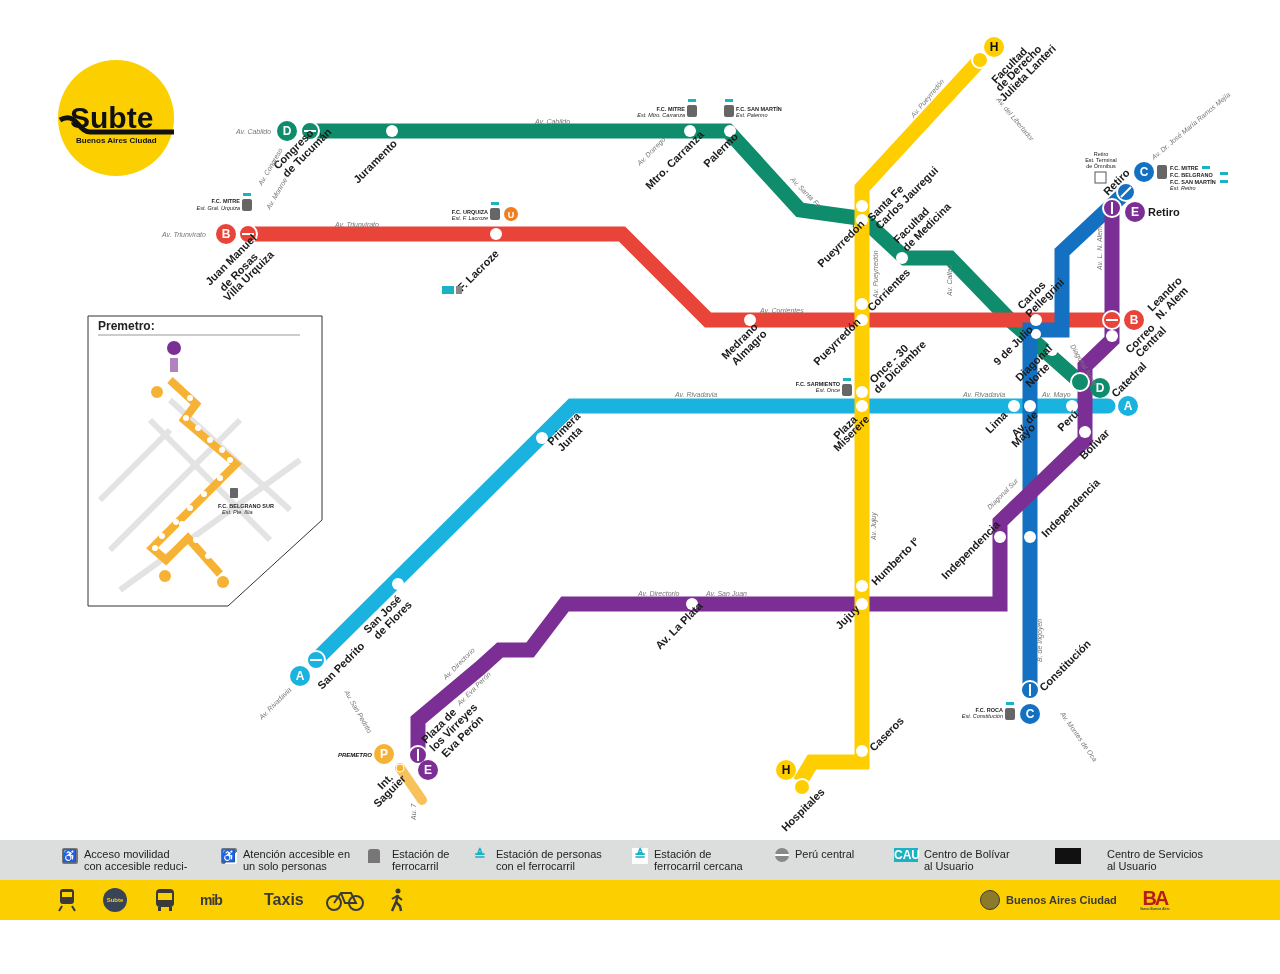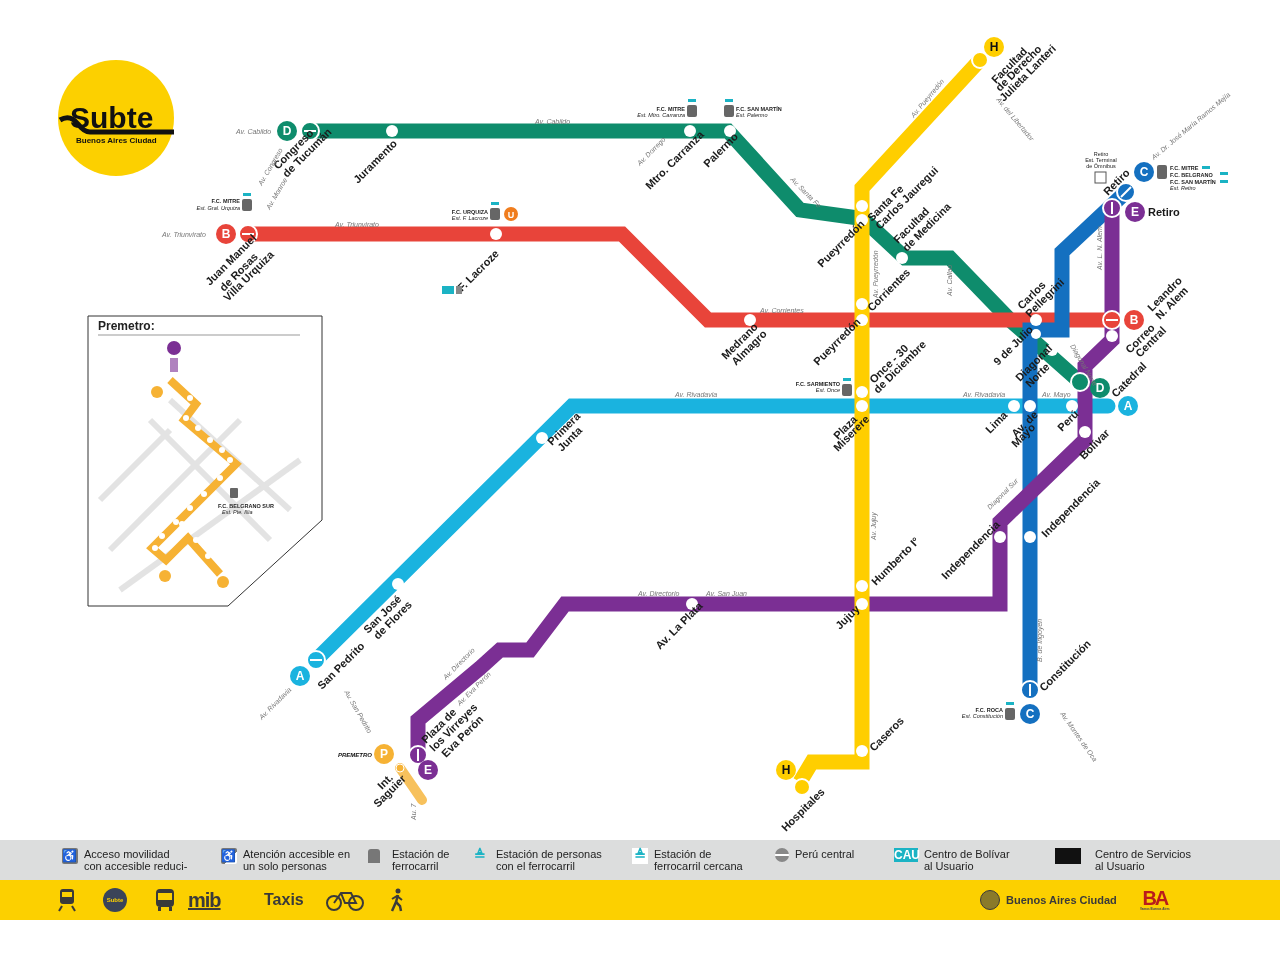--- a/index.html
+++ b/index.html
@@ -362,21 +362,21 @@
   <div class="legend-item" style="left:775px">
     <span class="ico" style="width:14px;height:14px;border-radius:50%;background:linear-gradient(#888 45%,#fff 45%,#fff 55%,#888 55%);"></span>
     <span><span>Perú central</span></span>
   </div>
   <div class="legend-item" style="left:894px">
     <span class="ico" style="width:24px;height:14px;background:#1bb3c4;color:#fff;font-size:12px;font-weight:bold;text-align:center;line-height:14px;">CAU</span>
     <span><span>Centro de Bolívar</span><br><span>al Usuario</span></span>
   </div>
   <div class="legend-item" style="left:1055px">
     <span class="ico" style="width:26px;height:14px;background:#111;border-top:2px solid #111;"></span>
-    <span style="margin-left:8px"><span>Centro de Servicios</span><br><span>al Usuario</span></span>
+    <span style="margin-left:20px"><span>Centro de Servicios</span><br><span>al Usuario</span></span>
   </div>
 </div>
 
 <div class="footer">
   <div class="footer-item" style="left:58px">
     <svg width="18" height="24" viewBox="0 0 18 24">
         <rect x="2" y="1" width="14" height="15" rx="3" fill="#3a3a3a"></rect>
         <rect x="4" y="4" width="10" height="5" fill="#fcd000"></rect>
         <line x1="4" y1="18" x2="1" y2="23" stroke="#3a3a3a" stroke-width="2"></line>
         <line x1="14" y1="18" x2="17" y2="23" stroke="#3a3a3a" stroke-width="2"></line>
@@ -386,21 +386,21 @@
     <span style="width:24px;height:24px;border-radius:50%;background:#3a4458;color:#fcd000;font-size:6px;display:flex;align-items:center;justify-content:center;">Subte</span>
   </div>
   <div class="footer-item" style="left:154px">
     <svg width="22" height="24" viewBox="0 0 22 24">
         <rect x="2" y="1" width="18" height="18" rx="4" fill="#3a3a3a"></rect>
         <rect x="4" y="5" width="14" height="7" fill="#fcd000"></rect>
         <rect x="4" y="19" width="3" height="4" fill="#3a3a3a"></rect>
         <rect x="15" y="19" width="3" height="4" fill="#3a3a3a"></rect>
       </svg>
   </div>
-  <div class="footer-item" style="left:188px;font-size:20px;letter-spacing:-1px;text-decoration:underline;">mib</div>
+  <div class="footer-item" style="left:200px;font-size:14px;letter-spacing:-1px;">mib</div>
   <div class="footer-item" style="left:264px;font-size:16px;">Taxis</div>
   <div class="footer-item" style="left:325px">
     <svg width="40" height="24" viewBox="0 0 40 24">
         <circle cx="9" cy="15" r="7" fill="none" stroke="#3a3a3a" stroke-width="2"></circle>
         <circle cx="31" cy="15" r="7" fill="none" stroke="#3a3a3a" stroke-width="2"></circle>
         <polyline points="9,15 16,5 26,5 31,15 20,15 16,5" fill="none" stroke="#3a3a3a" stroke-width="2"></polyline>
       </svg>
   </div>
   <div class="footer-item" style="left:388px">
     <svg width="18" height="24" viewBox="0 0 18 24">

